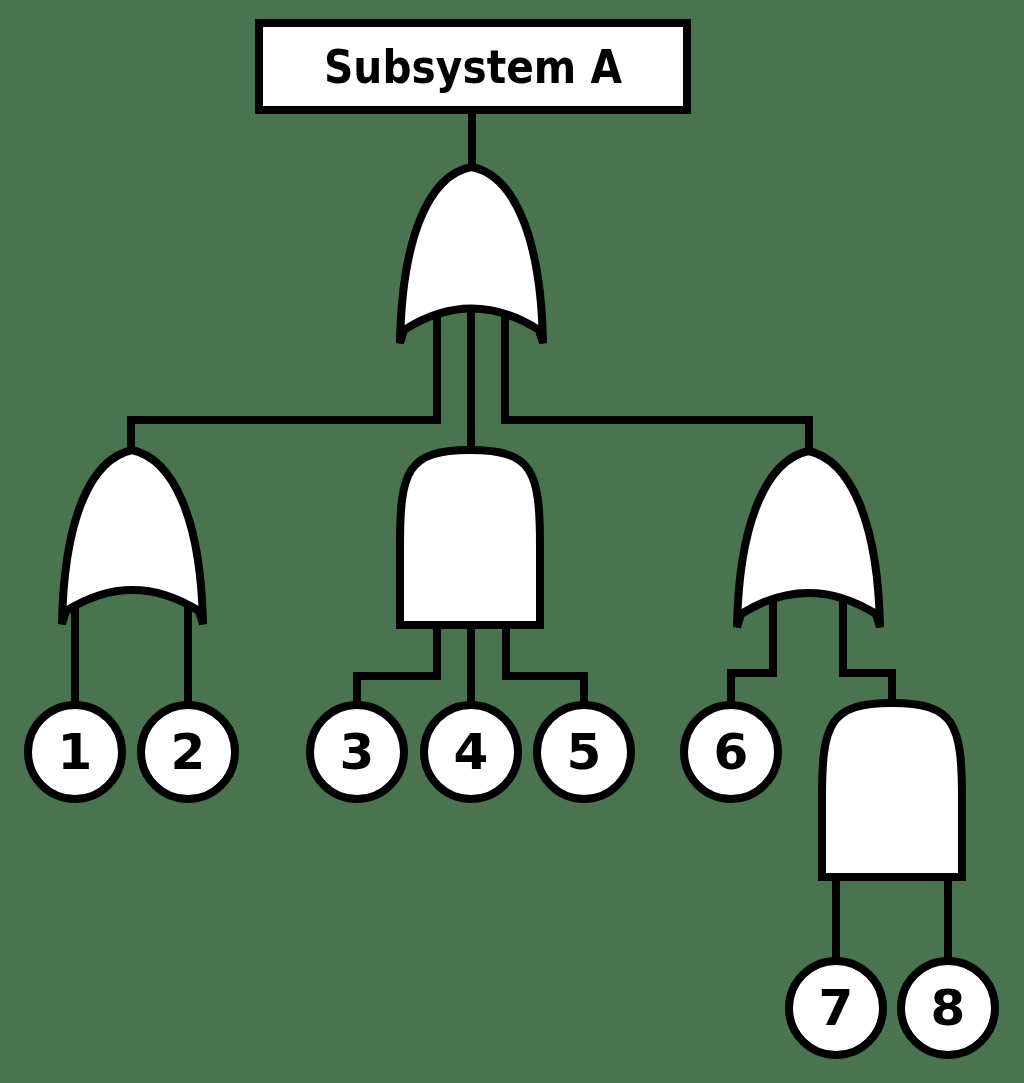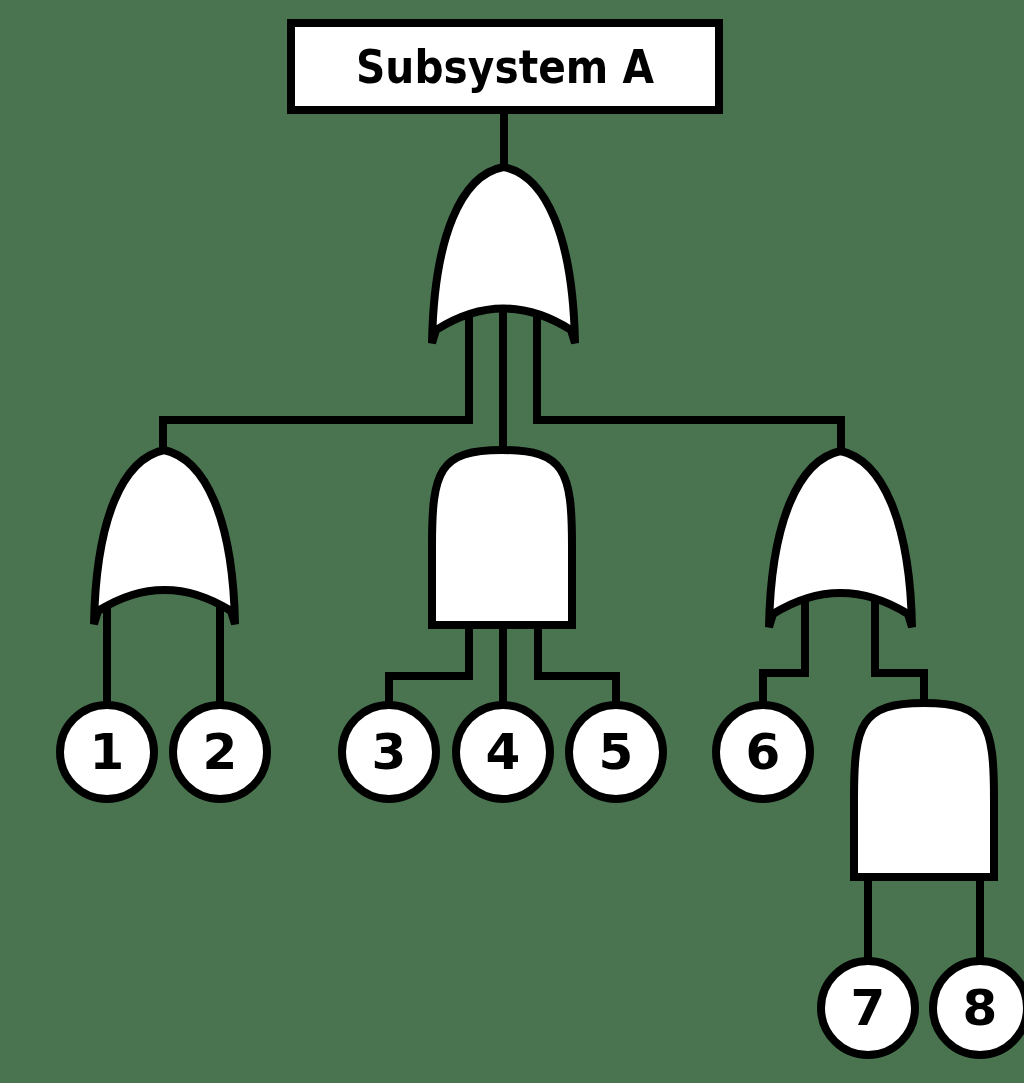--- a/index.html
+++ b/index.html
@@ -1,16 +1,16 @@
 <!DOCTYPE html>
 <html><head>
 <meta charset="utf-8">
 <style>
   html,body{margin:0;padding:0;background:#4a7350;}
-  .stage{width:940px;height:1083px;position:relative;margin-left:32px;}
+  .stage{width:940px;height:1083px;position:relative;}
   svg{display:block;}
   .shape{fill:#ffffff;stroke:#000000;stroke-width:8;stroke-linejoin:miter;}
   .wire{fill:none;stroke:#000000;stroke-width:8;stroke-linecap:butt;stroke-linejoin:miter;}
   .label{font-family:"DejaVu Sans","Liberation Sans",sans-serif;font-weight:bold;fill:#000000;}
 </style>
 </head>
 <body>
 
 <div class="stage">
 <svg width="1024" height="1083" viewBox="0 0 1024 1083" xmlns="http://www.w3.org/2000/svg">

